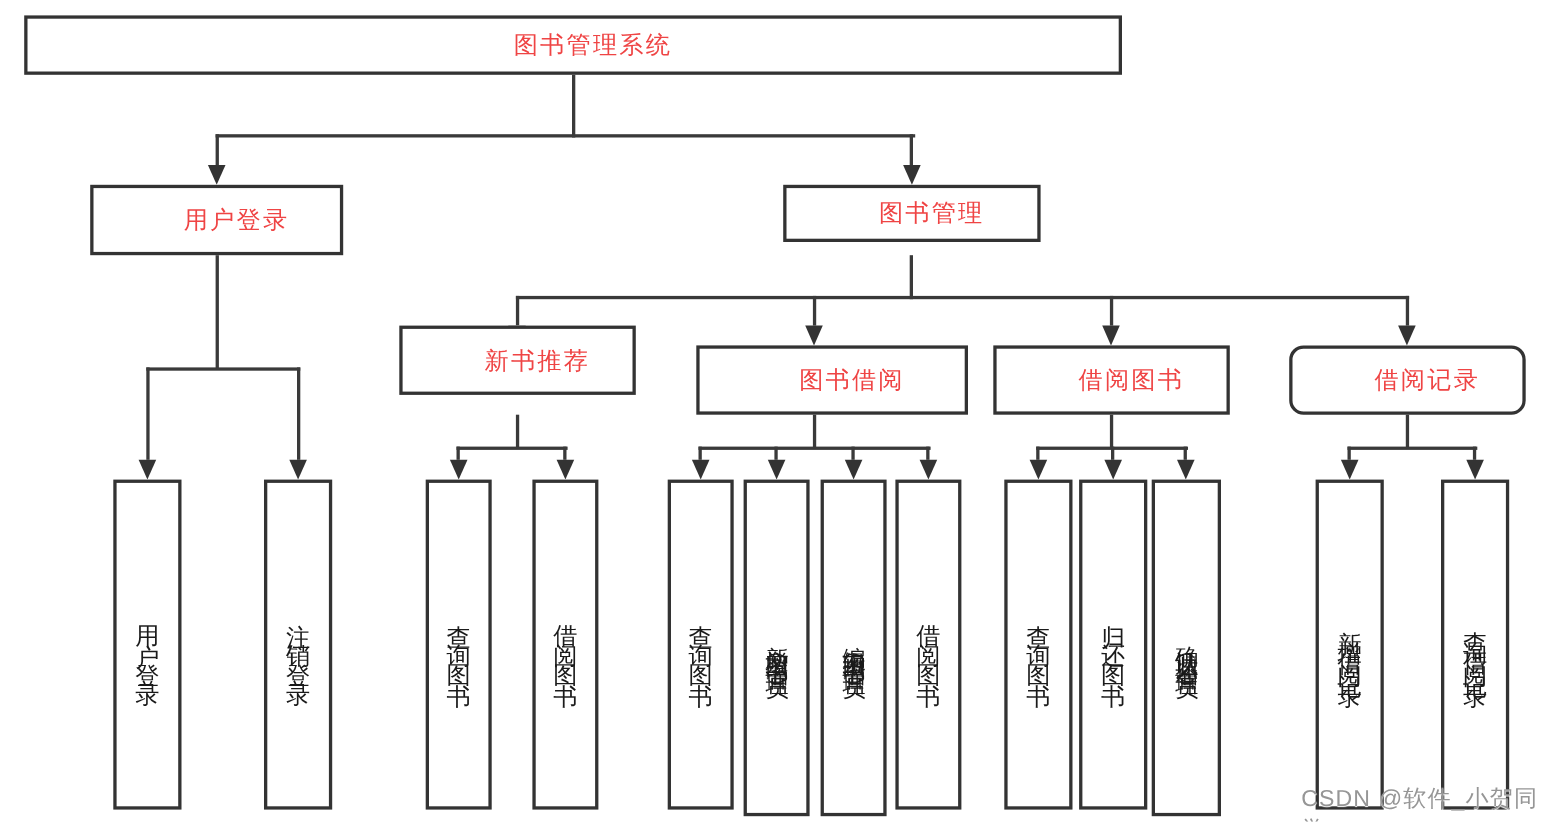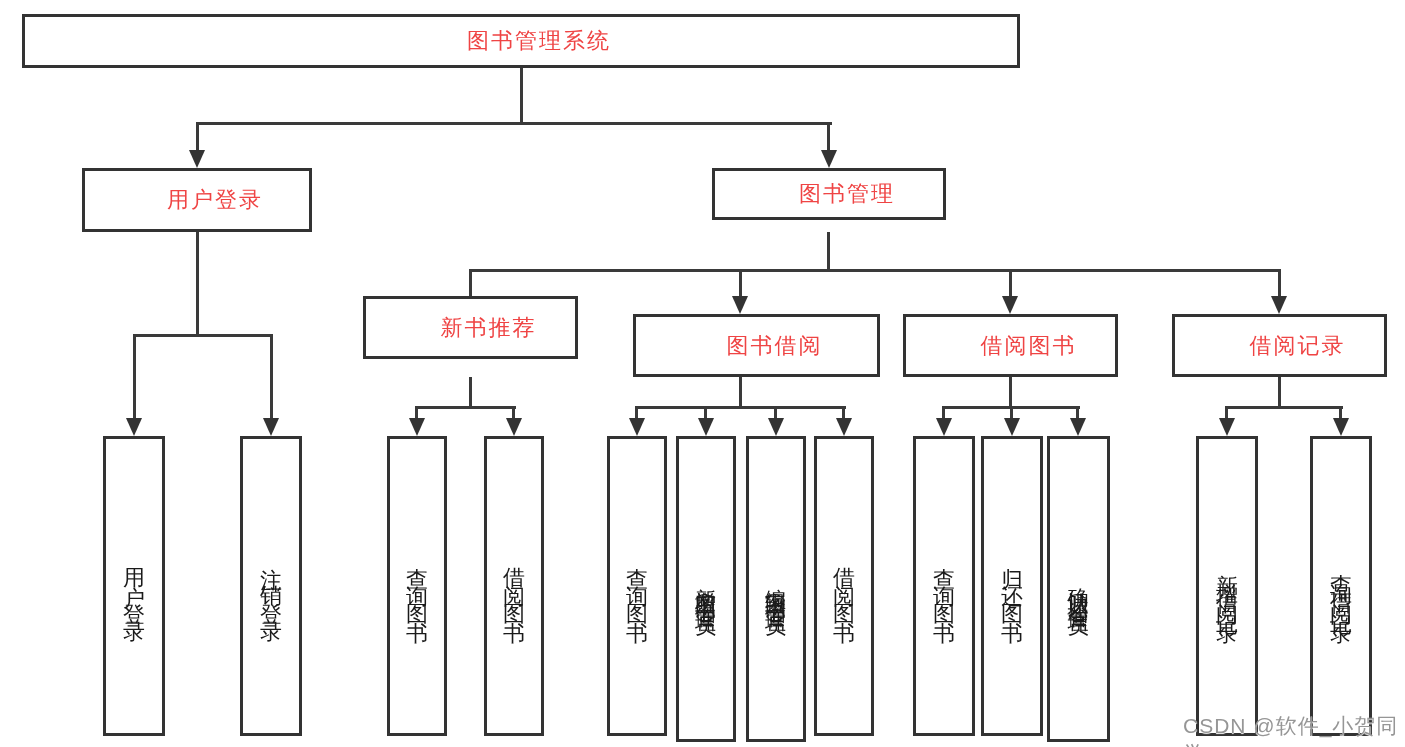--- a/index.html
+++ b/index.html
@@ -65,21 +65,21 @@
   <div class="vline" style="left:739px; top:269px; height:27px;"></div>
   <div class="arrow" style="left:732px; top:296px;"></div>
   <div class="vline" style="left:1009px; top:269px; height:27px;"></div>
   <div class="arrow" style="left:1002px; top:296px;"></div>
   <div class="vline" style="left:1278px; top:269px; height:27px;"></div>
   <div class="arrow" style="left:1271px; top:296px;"></div>
 
   <div class="box" style="left:363px; top:296px; width:215px; height:63px;">新书推荐</div>
   <div class="box" style="left:633px; top:314px; width:247px; height:63px;">图书借阅</div>
   <div class="box" style="left:903px; top:314px; width:215px; height:63px;">借阅图书</div>
-  <div class="box" style="left:1172px; top:314px; width:215px; height:63px;">借阅记录</div>
+  <div class="box" style="left:1172px; top:314px; width:215px; height:63px;border-radius:13px;">借阅记录</div>
 
   <div class="vline" style="left:469px; top:377px; height:31px;"></div>
   <div class="hline" style="left:415px; top:406px; width:101px;"></div>
   <div class="vline" style="left:415px; top:406px; height:12px;"></div>
   <div class="arrow" style="left:409px; top:418px;"></div>
   <div class="vline" style="left:512px; top:406px; height:12px;"></div>
   <div class="arrow" style="left:506px; top:418px;"></div>
 
   <div class="vline" style="left:739px; top:377px; height:31px;"></div>
   <div class="hline" style="left:635px; top:406px; width:211px;"></div>

